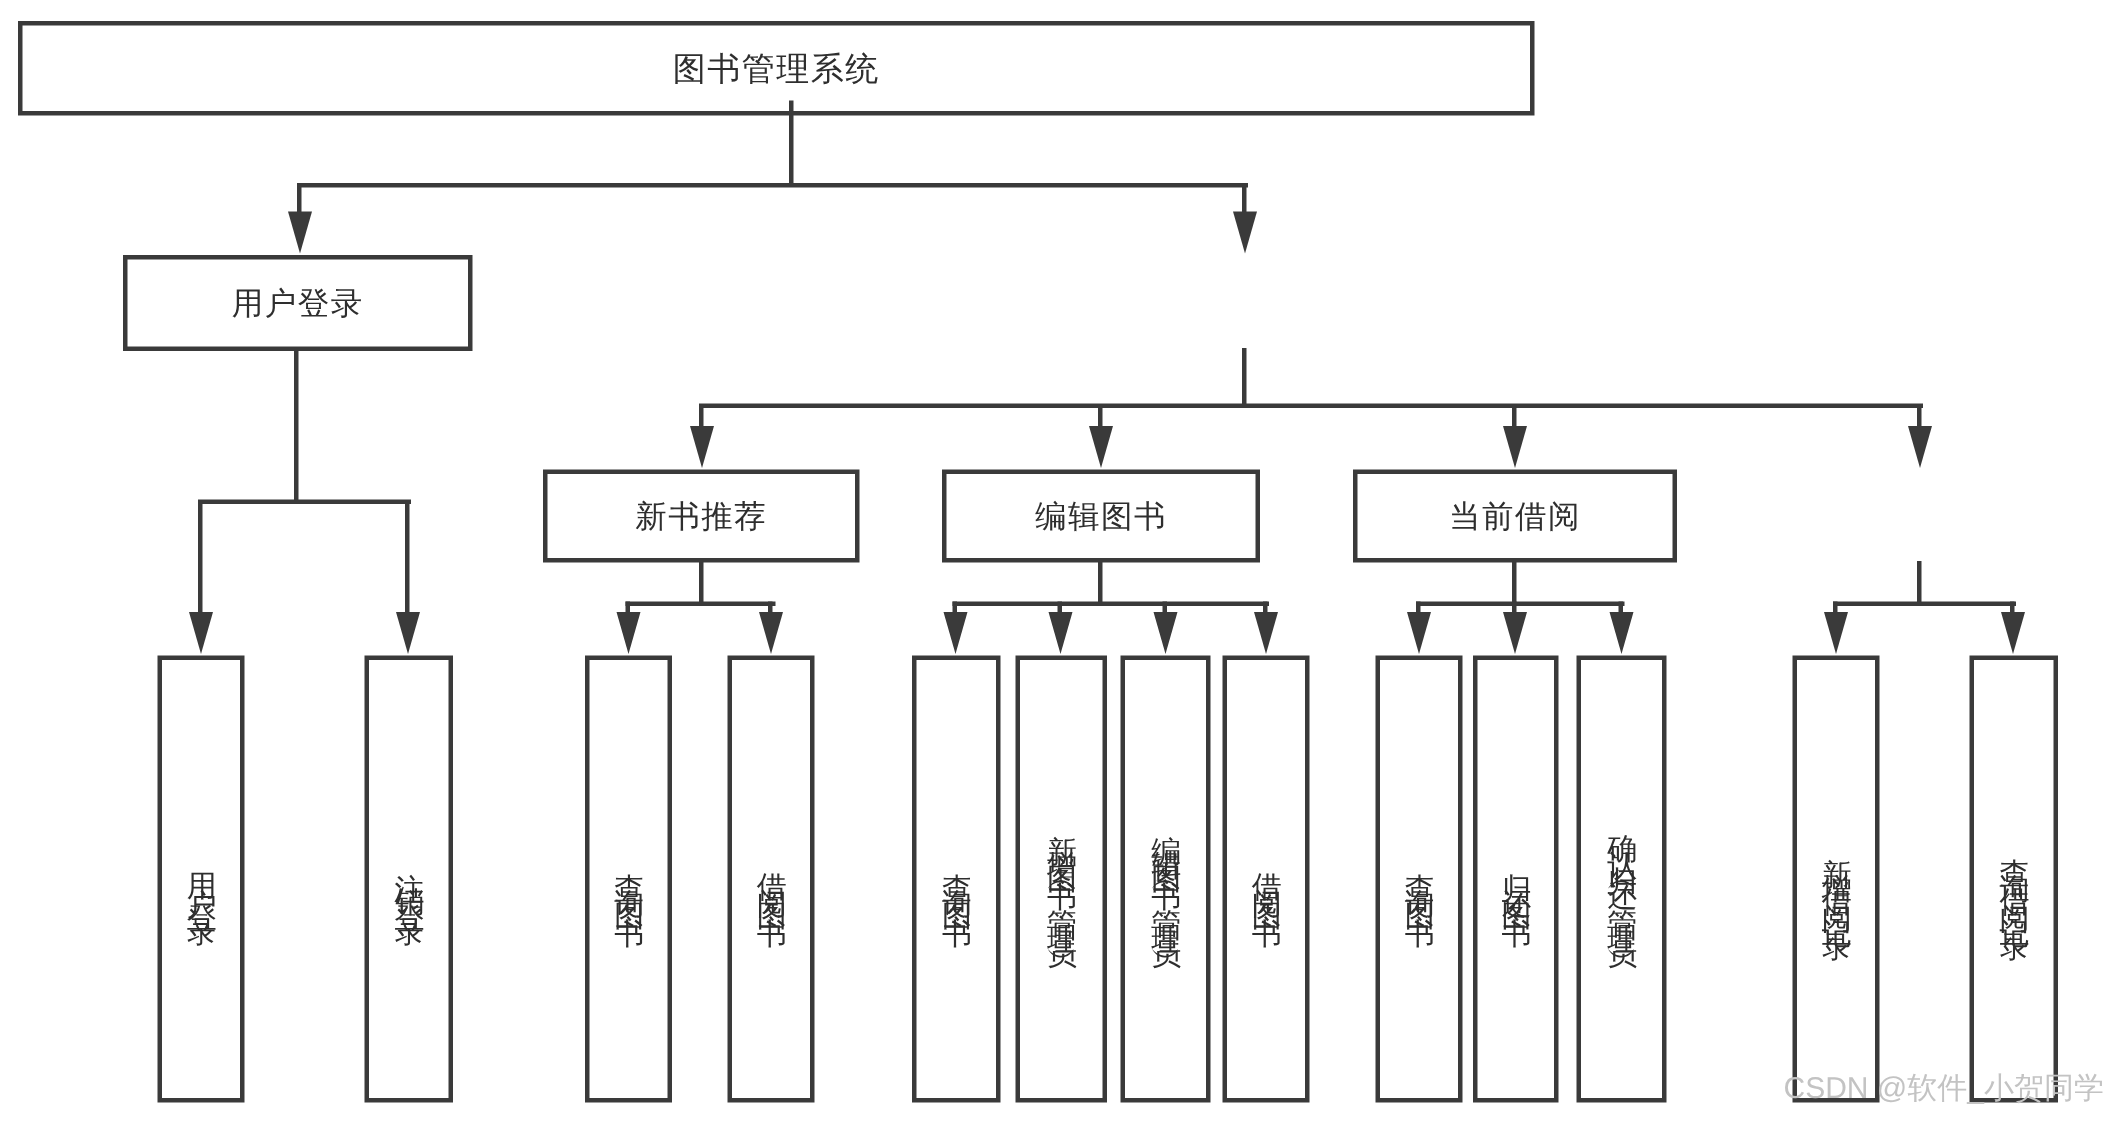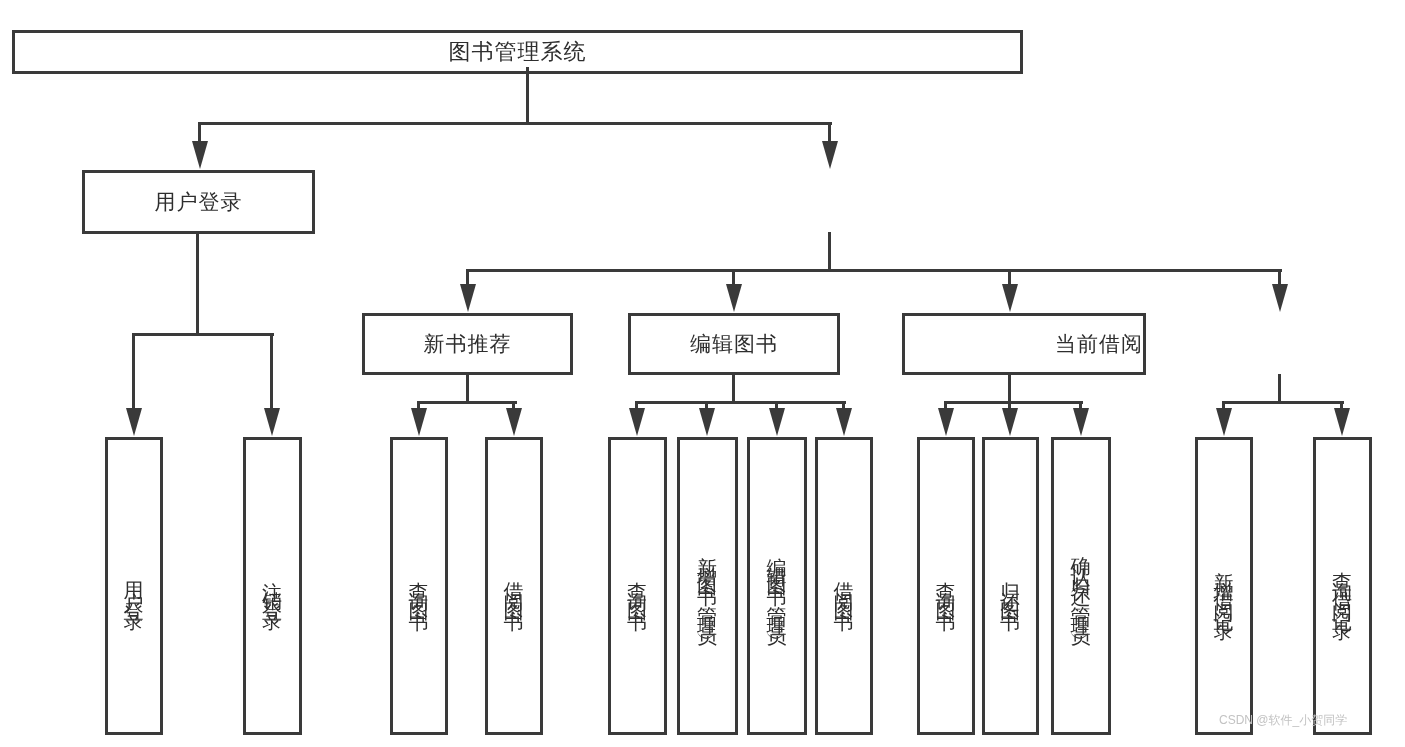--- a/index.html
+++ b/index.html
@@ -41,34 +41,34 @@
   .hline { position: absolute; height: 3px; background: var(--line); }
   .arrow {
     position: absolute;
     width: 0; height: 0;
     border-left: 8px solid transparent;
     border-right: 8px solid transparent;
     border-top: 28px solid var(--line);
   }
   .watermark {
     position: absolute;
-    left: 1219px;
+    left: 1189px;
     top: 712px;
-    font-size: 12px;
+    font-size: 20px;
     color: var(--watermark);
     z-index: 10;
     white-space: nowrap;
   }
 </style>
 </head>
 <body>
 
 <div class="stage">
 
-  <div class="box hbox root" style="left:12px; top:30px; width:1011px; height:44px;">
+  <div class="box hbox root" style="left:12px; top:14px; width:1011px; height:63px;">
     <span>图书管理系统</span>
   </div>
 
   <div class="vline" style="left:526px; top:67px; height:56px;"></div>
   <div class="hline" style="left:198px; top:122px; width:634px;"></div>
   <div class="vline" style="left:198px; top:124px; height:18px;"></div>
   <div class="arrow" style="left:192px; top:141px;"></div>
   <div class="vline" style="left:828px; top:124px; height:18px;"></div>
   <div class="arrow" style="left:822px; top:141px;"></div>
 
@@ -93,21 +93,21 @@
   <div class="arrow" style="left:1002px; top:284px;"></div>
   <div class="vline" style="left:1278px; top:271px; height:14px;"></div>
   <div class="arrow" style="left:1272px; top:284px;"></div>
 
   <div class="box hbox" style="left:362px; top:313px; width:211px; height:62px;">
     <span>新书推荐</span>
   </div>
   <div class="box hbox" style="left:628px; top:313px; width:212px; height:62px;">
     <span>编辑图书</span>
   </div>
-  <div class="box hbox" style="left:902px; top:313px; width:244px; height:62px;justify-content:flex-end;">
+  <div class="box hbox" style="left:902px; top:313px; width:216px; height:62px;">
     <span>当前借阅</span>
   </div>
 
   <div class="vline" style="left:466px; top:374px; height:28px;"></div>
   <div class="vline" style="left:732px; top:374px; height:28px;"></div>
   <div class="vline" style="left:1008px; top:374px; height:28px;"></div>
   <div class="vline" style="left:1278px; top:374px; height:28px;"></div>
 
   <div class="hline" style="left:417px; top:401px; width:100px;"></div>
   <div class="hline" style="left:635px; top:401px; width:211px;"></div>

